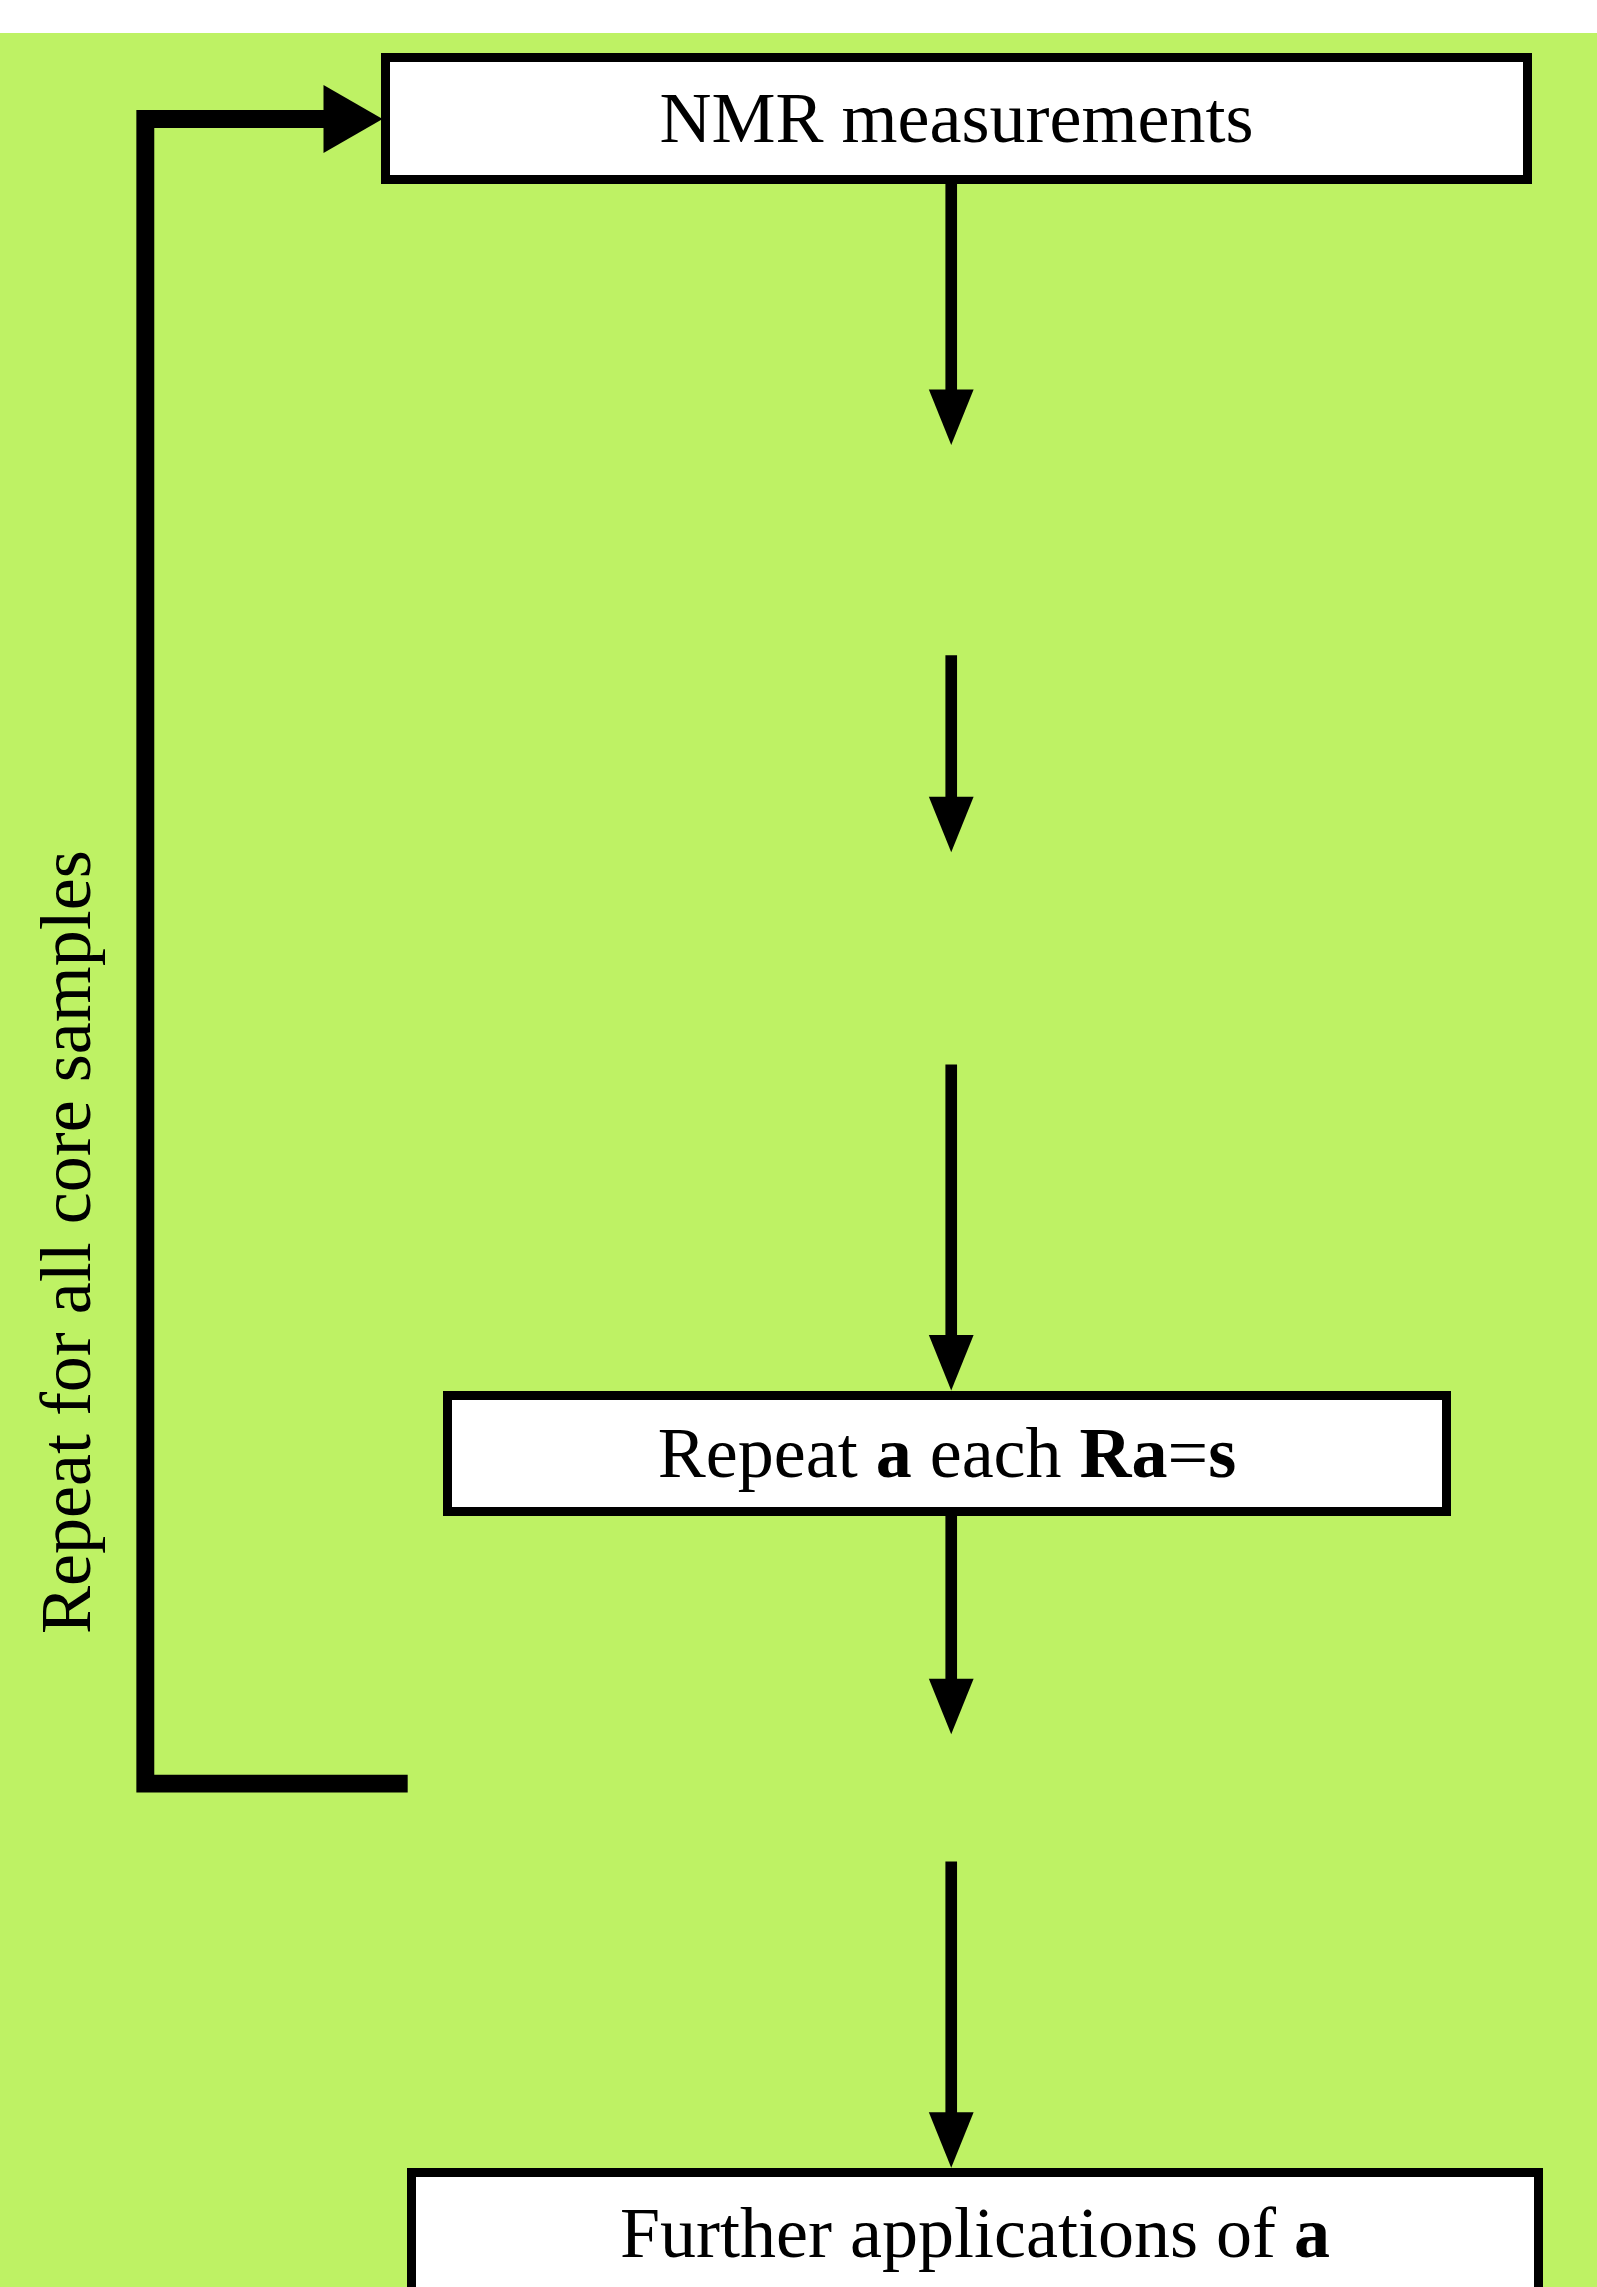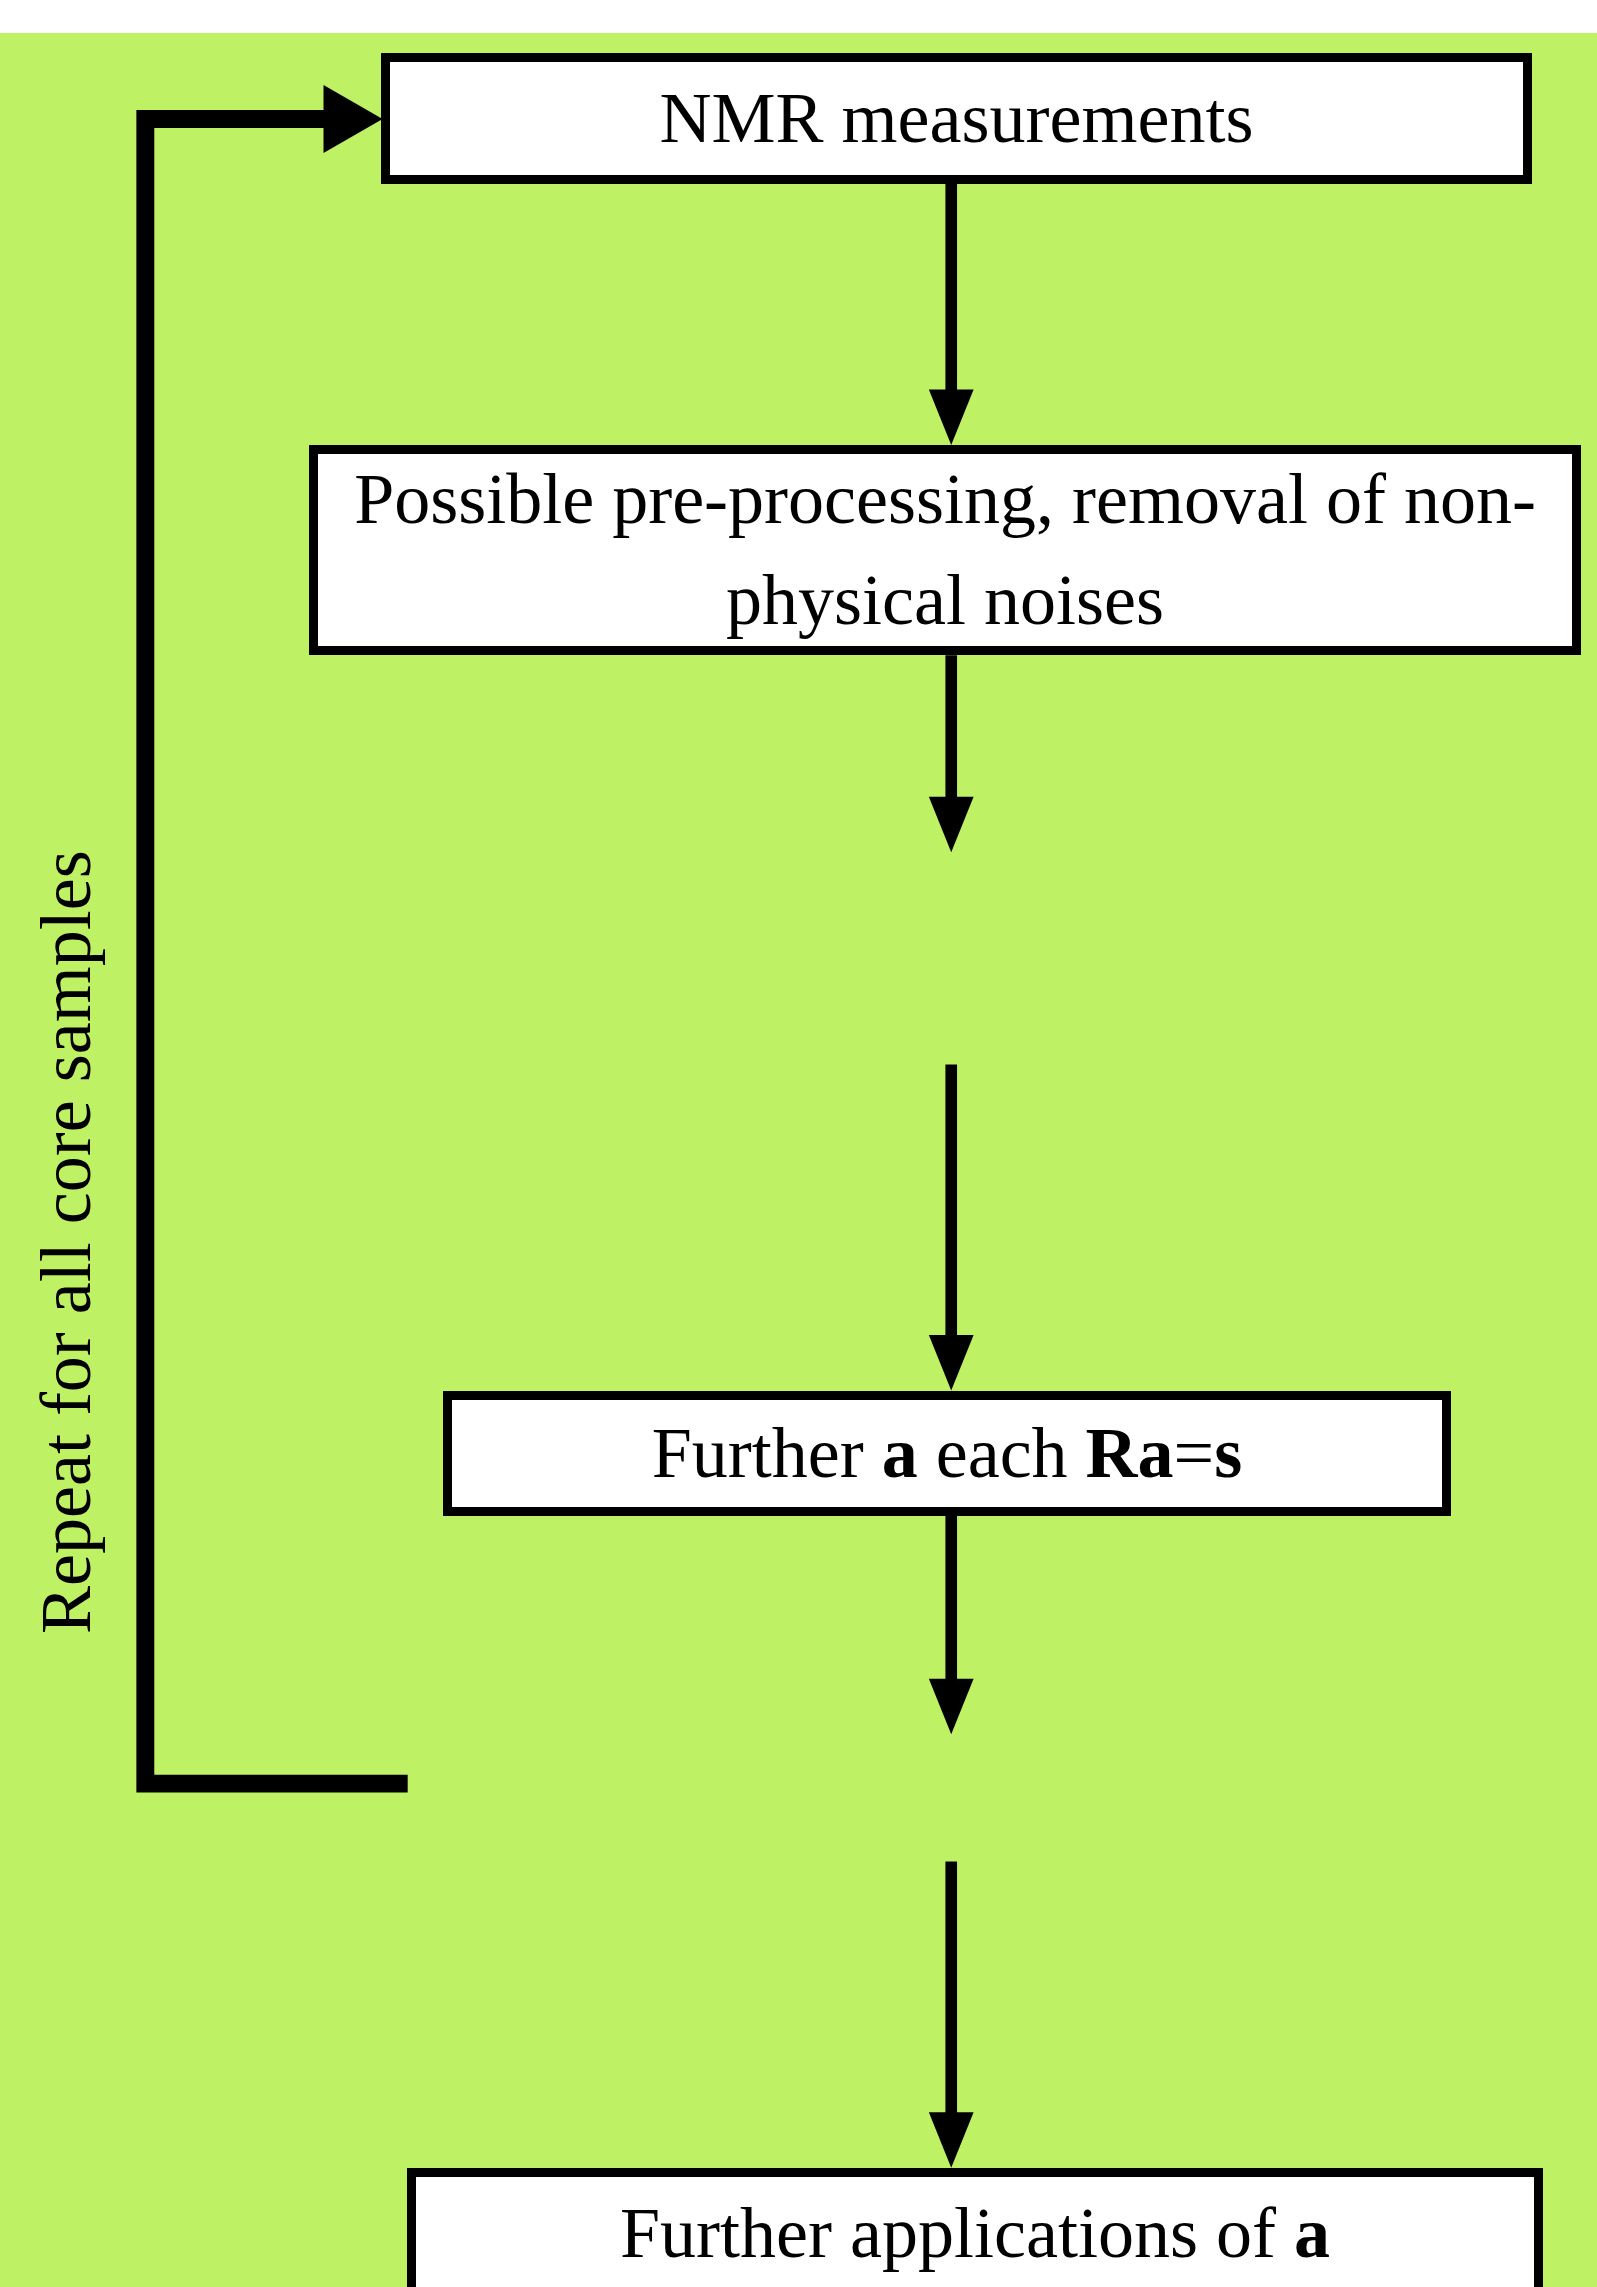--- a/index.html
+++ b/index.html
@@ -89,27 +89,24 @@
     <g>
       <line x1="1062" y1="2042" x2="1062" y2="2324" stroke="#000000" stroke-width="13"></line>
       <polygon points="1037,2322 1087,2322 1062,2384" fill="#000000"></polygon>
     </g>
   </svg>
 
   <div class="box box-0">
       <span><span>NMR measurements</span></span>
     </div>
 
-  <div class="box box-1">
-      <span><span>Possible pre-processing, removal of non-physical noises</span></span>
-    </div>
 
 
   <div class="box box-3">
-      <span><span>Further </span><span class="b">a</span><span> each </span><span class="b">Ra</span><span>=</span><span class="b">s</span></span>
+      <span><span>Repeat </span><span class="b">a</span><span> each </span><span class="b">Ra</span><span>=</span><span class="b">s</span></span>
     </div>
 
 
   <div class="box box-5">
       <span><span>Further applications of </span><span class="b">a</span></span>
     </div>
 
   <div class="side-label">Repeat for all core samples</div>
 
 </div>

